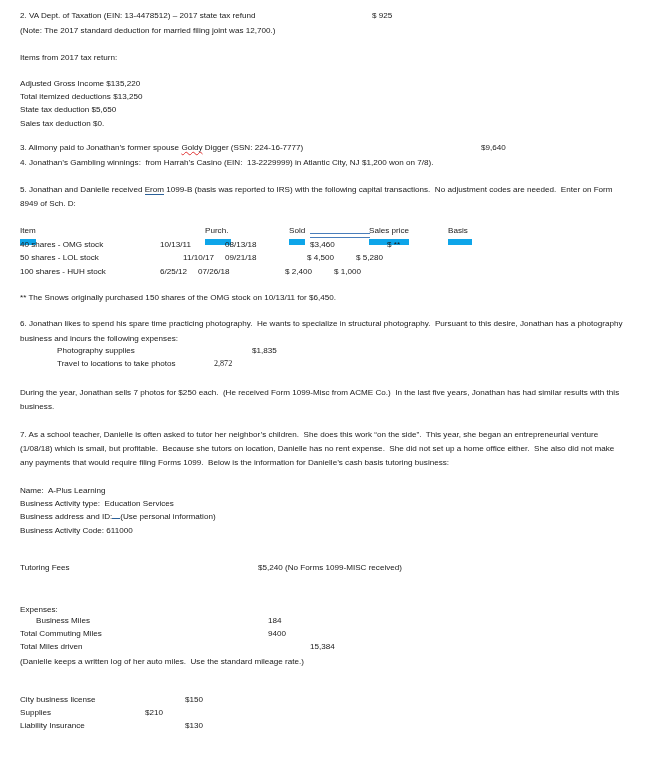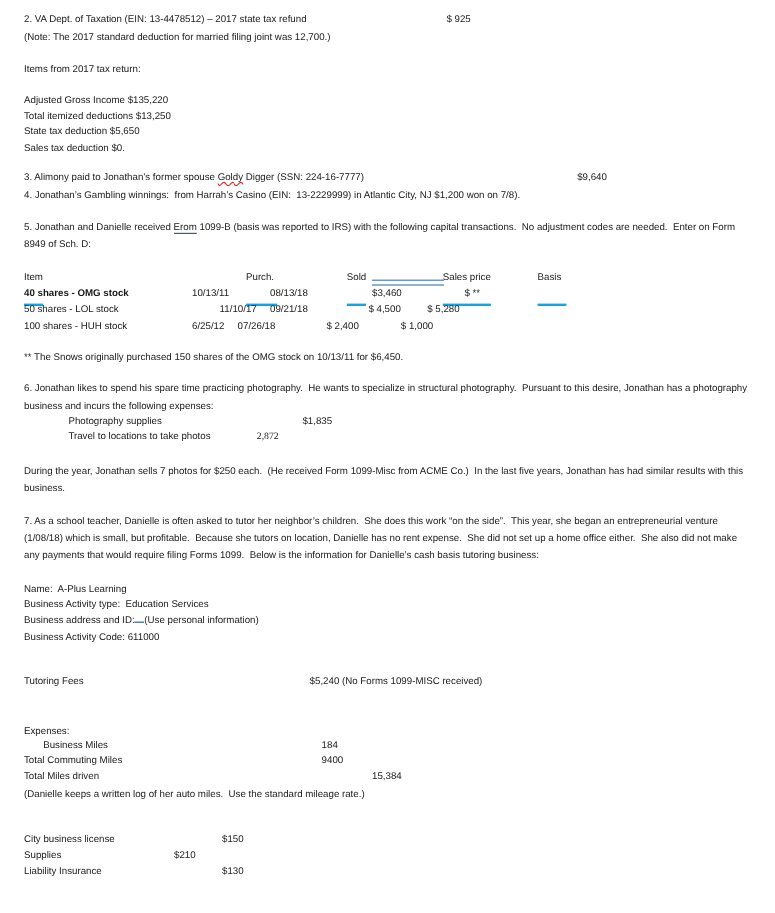--- a/index.html
+++ b/index.html
@@ -65,22 +65,22 @@
     position: relative;
     height: 13.4px;
     white-space: pre;
   }
   .cell {
     position: absolute;
     top: 0;
     white-space: pre;
   }
   .u-head {
-    border-bottom: 2px solid #0ea5e9;
-    padding-bottom: 17px;
+    border-bottom: 6px solid #0ea5e9;
+    padding-bottom: 3px;
     display: inline-block;
     line-height: 11px;
   }
   .blue-rule {
     position: absolute;
     border-bottom: 1px solid #4a7ebb;
     height: 3px;
     border-top: 1px solid #4a7ebb;
   }
   .lrow {
@@ -132,40 +132,40 @@
       <div class="row">
         <span class="cell" style="left:0;"><span class="u-head">Item</span></span>
         <span class="cell" style="left:185px;"><span class="u-head">Purch. </span></span>
         <span class="cell" style="left:269px;"><span class="u-head">Sold</span></span>
         <span class="blue-rule" style="left:290px; top:9px; width:60px;"></span>
         <span class="cell" style="left:349px;"><span class="u-head">Sales price</span></span>
         <span class="cell" style="left:428px;"><span class="u-head">Basis  </span></span>
       </div>
 
       <div class="row">
-        <span class="cell" style="left:0;font-weight:bold;">40 shares - OMG stock</span>
+        <span class="cell" style="left:0;">40 shares - OMG stock</span>
         <span class="cell" style="left:140px;">10/13/11</span>
         <span class="cell" style="left:205px;">08/13/18</span>
         <span class="cell" style="left:290px;">$3,460</span>
         <span class="cell" style="left:367px;">$ **</span>
       </div>
 
       <div class="row">
         <span class="cell" style="left:0;">50 shares - LOL stock</span>
         <span class="cell" style="left:163px;">11/10/17</span>
         <span class="cell" style="left:205px;">09/21/18</span>
         <span class="cell" style="left:287px;">$ 4,500</span>
         <span class="cell" style="left:336px;">$ 5,280</span>
       </div>
 
       <div class="row">
         <span class="cell" style="left:0;">100 shares - HUH stock</span>
         <span class="cell" style="left:140px;">6/25/12</span>
         <span class="cell" style="left:178px;">07/26/18</span>
-        <span class="cell" style="left:252px;">$ 2,400</span>
+        <span class="cell" style="left:265px;">$ 2,400</span>
         <span class="cell" style="left:314px;">$ 1,000</span>
       </div>
 
     </div>
 
     <div class="blank"></div>
 
     <p>** The Snows originally purchased 150 shares of the OMG stock on 10/13/11 for $6,450.</p>
 
     <div class="blank"></div>

